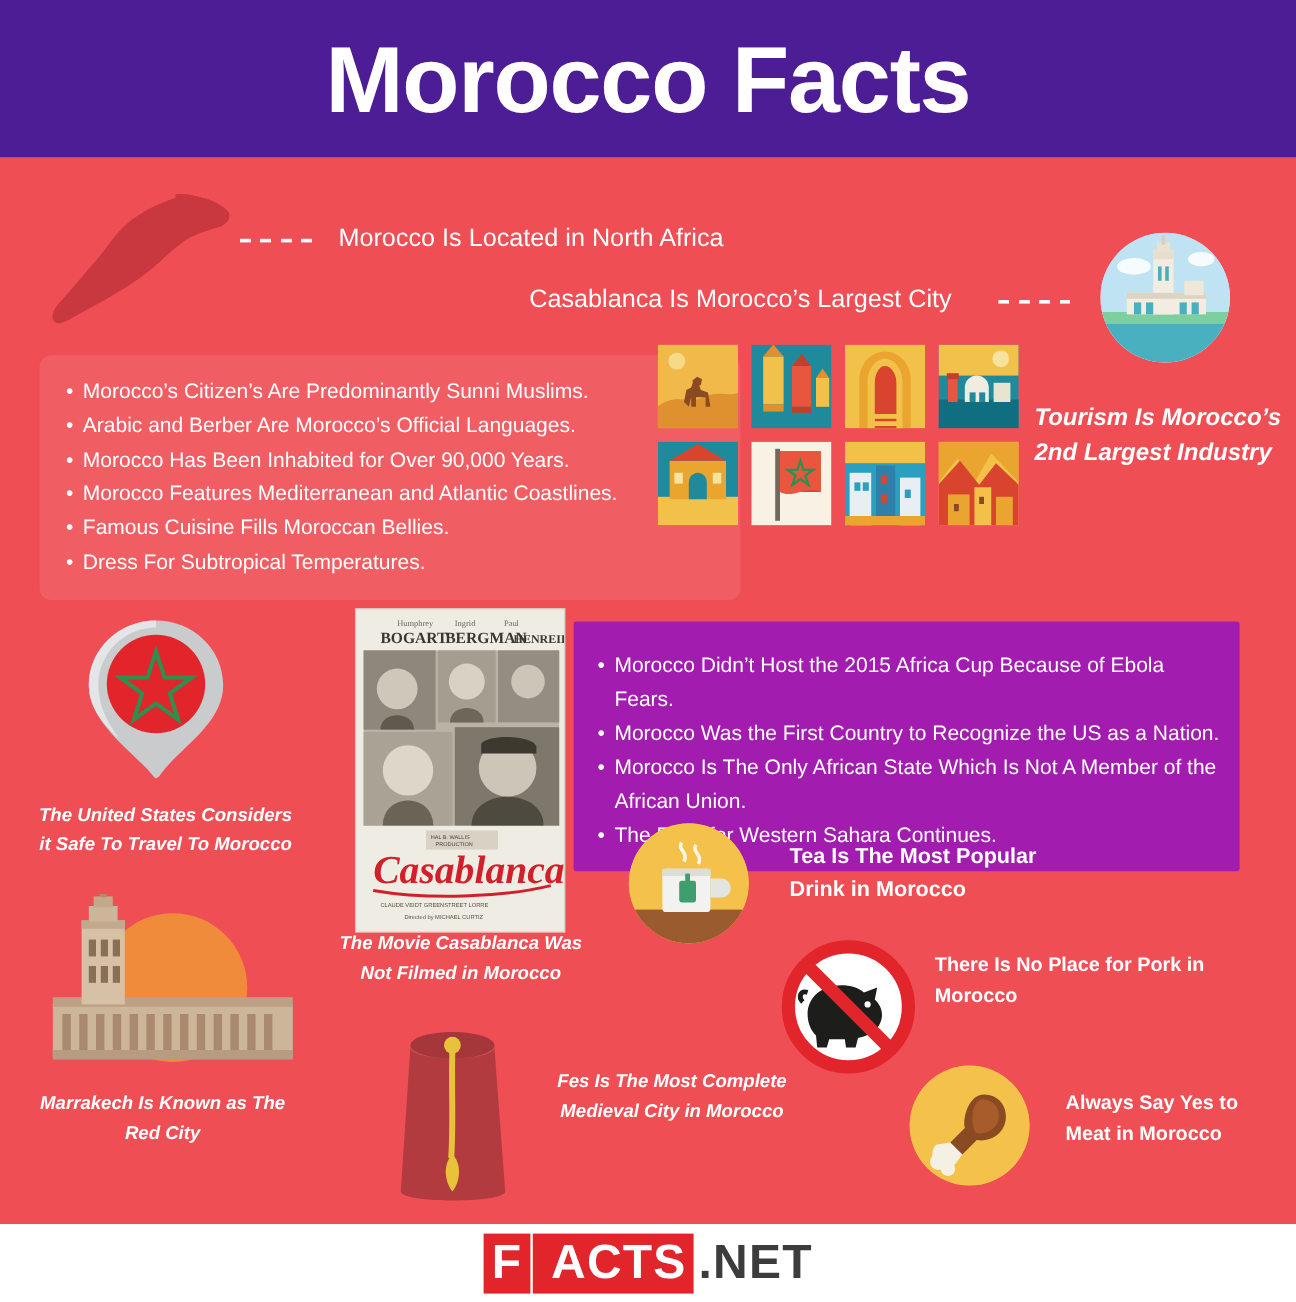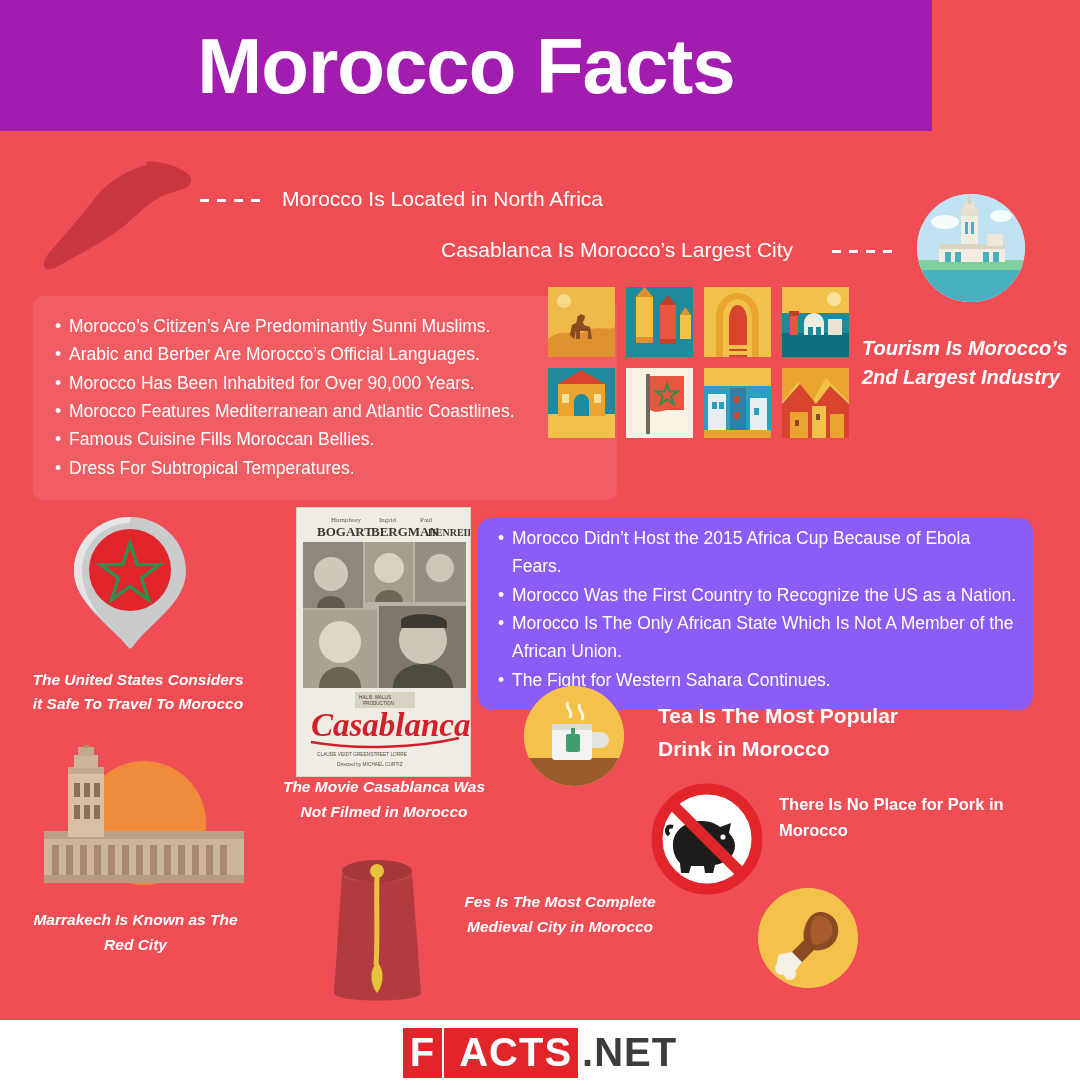--- a/index.html
+++ b/index.html
@@ -13,22 +13,22 @@
     width: 1080px;
     height: 1085px;
     background: #ef4e55;
     overflow: hidden;
   }
 
   
   .header {
     position: absolute;
     left: 0; top: 0;
-    width: 932px; height: 131px;
-    background: #a21caf;
+    width: 1080px; height: 131px;
+    background: #4c1d95;
     display: flex;
     align-items: center;
     justify-content: center;
   }
   .header h1 {
     margin: 0;
     color: #ffffff;
     font-size: 78px;
     font-weight: bold;
     letter-spacing: -1px;
@@ -153,33 +153,33 @@
   }
   #poster-caption {
     position: absolute; left: 268px; top: 775px;
     width: 232px; text-align: center;
     font-size: 15.5px; line-height: 1.6;
   }
 
   
   #facts-box-2 {
     position: absolute; left: 478px; top: 518px;
-    width: 555px; padding: 6px 16px 16px 20px;
-    background: #8b5cf6; border-radius: 14px;
+    width: 555px; padding: 22px 16px 16px 20px;
+    background: #a21caf; border-radius: 2px;
   }
 
   
   #tea-circle {
     position: absolute; left: 524px; top: 686px;
     width: 100px; height: 100px; border-radius: 50%;
     background: #f4c14a; overflow: hidden;
   }
   #tea-text {
     position: absolute; left: 658px; top: 700px;
-    width: 250px; font-size: 21px; line-height: 1.55;
+    width: 250px; font-size: 18px; line-height: 1.55;
     font-weight: bold; color: #ffffff;
   }
 
   
   #pork-sign { position: absolute; left: 651px; top: 783px; }
   #pork-text {
     position: absolute; left: 779px; top: 792px;
     width: 260px; font-size: 16.5px; line-height: 1.55;
     font-weight: bold; color: #ffffff;
   }
@@ -473,20 +473,21 @@
     <svg width="100" height="100" viewBox="0 0 100 100">
       <circle cx="50" cy="50" r="50" fill="#f4c14a"></circle>
       <path d="M62,24 C74,24 82,34 80,46 C78,58 66,64 56,62 L40,78 L30,68 L46,52
                C44,42 50,24 62,24 Z" fill="#8a4a22"></path>
       <path d="M60,28 C70,28 76,36 74,45 C72,54 62,58 55,56 C50,47 52,30 60,28 Z" fill="#a85c2c"></path>
       <path d="M34,64 L44,74 L38,82 C34,86 26,86 22,82 C18,78 18,70 22,66 Z" fill="#f4f1e4"></path>
       <circle cx="24" cy="80" r="7" fill="#f4f1e4"></circle>
       <circle cx="32" cy="86" r="6" fill="#f4f1e4"></circle>
     </svg>
   </div>
+  <div id="meat-text">Always Say Yes to Meat in Morocco</div>
 
   <div id="marrakech-art">
     <svg width="220" height="150" viewBox="0 0 220 150">
       <circle cx="110" cy="78" r="62" fill="#f08b3c"></circle>
       <rect x="10" y="92" width="200" height="44" fill="#cdb59a"></rect>
       <rect x="10" y="86" width="200" height="8" fill="#bda086"></rect>
       <g fill="#a98a6e">
         <rect x="18" y="100" width="7" height="30"></rect>
         <rect x="32" y="100" width="7" height="30"></rect>
         <rect x="46" y="100" width="7" height="30"></rect>

